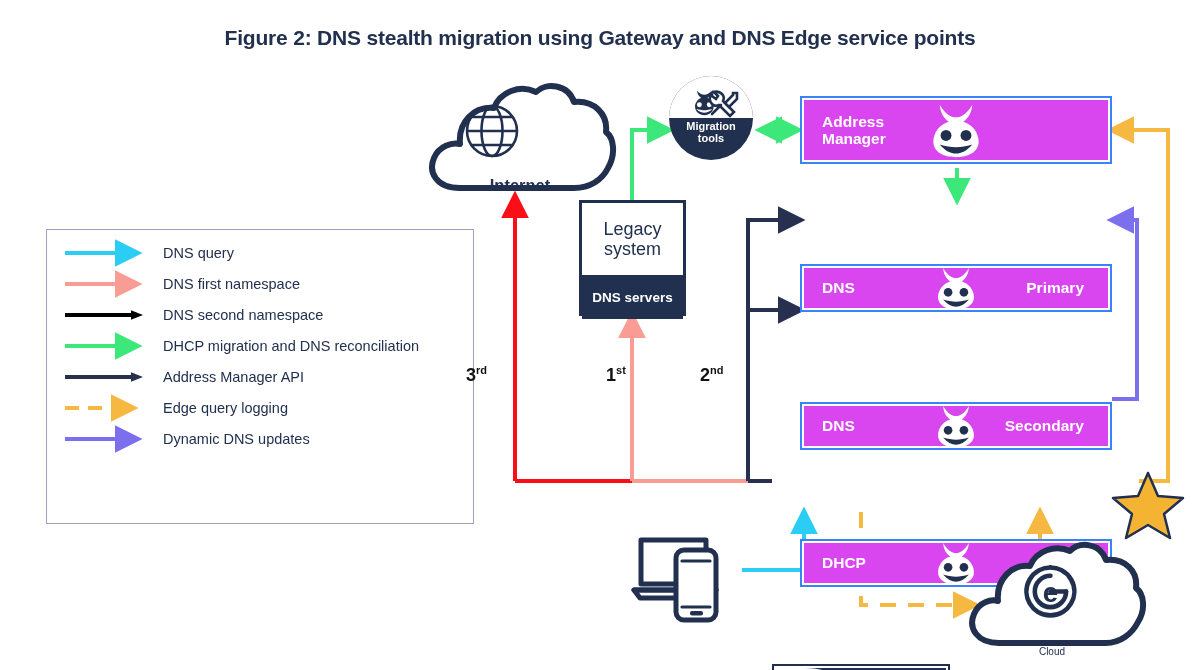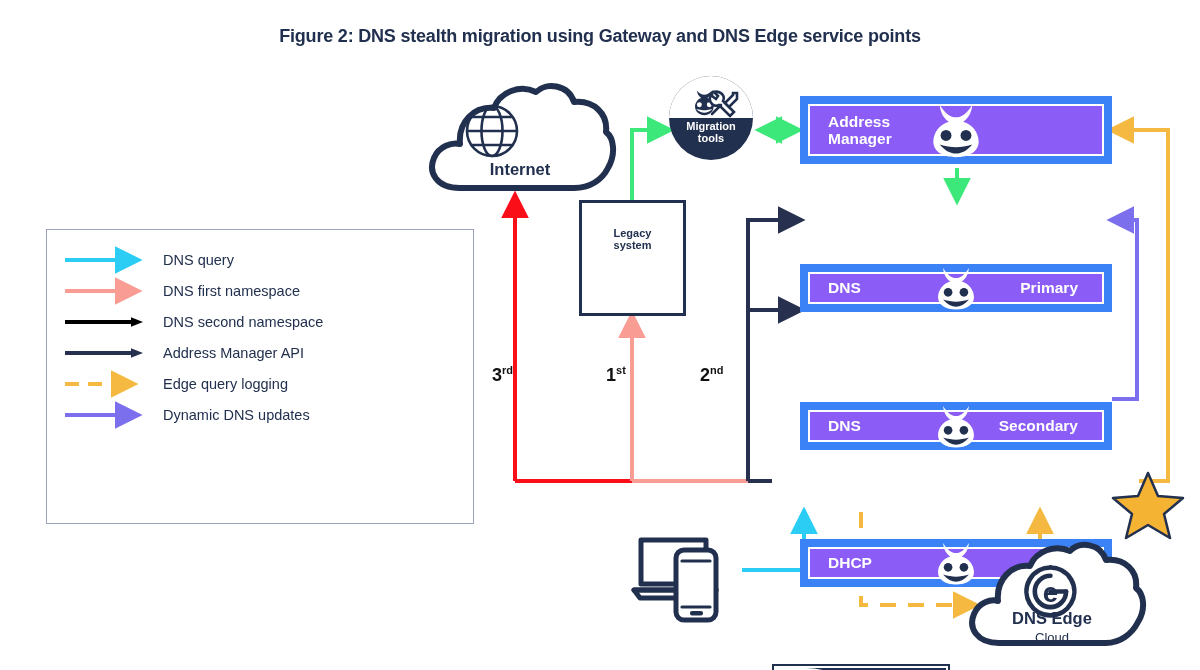--- a/index.html
+++ b/index.html
@@ -1,60 +1,60 @@
 <!DOCTYPE html>
 <html><head>
 <meta charset="utf-8">
 <style>
   html,body{margin:0;padding:0;background:#ffffff;}
   body{width:1200px;height:670px;position:relative;overflow:hidden;
        font-family:"Liberation Sans","DejaVu Sans",sans-serif;color:#22304F;}
   #diagram{position:absolute;inset:0;width:1200px;height:670px;}
   .title{position:absolute;top:26px;left:0;width:1200px;text-align:center;
-         font-size:18px;font-weight:bold;color:#22304F;letter-spacing:-0.2px;}
+         font-size:21px;font-weight:bold;color:#22304F;letter-spacing:-0.2px;}
 
   
   .legend{position:absolute;left:46px;top:229px;width:428px;height:295px;
           background:#fff;border:1px solid #9aa3bb;box-sizing:border-box;
-          padding:14px 0 0 0;text-align:right;}
+          padding:7px 0 0 0;text-align:right;}
   .legend-row{display:flex;align-items:center;height:31px;padding-left:16px;}
   .legend-swatch{width:86px;height:14px;flex:0 0 86px;position:relative;}
   .legend-label{font-size:14.5px;color:#22304F;padding-left:14px;white-space:nowrap;}
 
   
   .node{position:absolute;box-sizing:border-box;}
-  .bar{background:#8b5cf6;border:8px solid #3b82f6;
+  .bar{background:#d946ef;border:2px solid #3b82f6;
        box-shadow:inset 0 0 0 2px #ffffff;
        display:flex;align-items:center;position:relative;}
   .bar .lbl{color:#fff;font-size:15.5px;font-weight:bold;z-index:2;}
   .bar .lbl.left{position:absolute;left:20px;}
   .bar .lbl.right{position:absolute;right:26px;}
   .bar .logo{position:absolute;left:50%;top:50%;transform:translate(-50%,-50%);z-index:1;}
 
   .legacy{border:3px solid #22304F;background:#fff;}
   .legacy-top{height:72px;display:flex;align-items:center;justify-content:center;
-              text-align:center;font-size:11px;font-weight:bold;color:#22304F;
+              text-align:center;font-size:18px;font-weight:normal;color:#22304F;
               line-height:1.12;}
   .legacy-bot{background:#22304F;height:44px;display:flex;align-items:center;
               justify-content:center;color:#fff;font-size:13.5px;font-weight:bold;}
 
   .circle-node{position:absolute;width:84px;height:84px;border-radius:50%;
                background:#22304F;overflow:hidden;}
   .circle-top{height:42px;background:#fff;}
   .circle-txt{position:absolute;left:0;right:0;top:44px;text-align:center;
               color:#fff;font-size:11px;font-weight:bold;line-height:1.12;}
 
   .edge-box{background:#22304F;border:2px solid #22304F;
             box-shadow:inset 0 0 0 2px #ffffff;position:relative;display:flex;align-items:center;}
   .edge-white{position:absolute;left:2px;top:2px;bottom:2px;width:74px;background:#fff;
               border-radius:0 60% 60% 0 / 0 50% 50% 0;}
 
-  .cloud-label{position:absolute;left:0;right:0;text-align:center;color:#22304F;}
+  .cloud-label{position:absolute;left:0;right:0;text-align:center;color:#22304F;margin-top:16px;}
   .cloud-t1{font-size:16.5px;font-weight:bold;}
-  .cloud-t2{font-size:13px;}
+  .cloud-t2{font-size:10px;}
 
   .ord{position:absolute;font-size:18px;font-weight:bold;color:#111;}
   .ord sup{font-size:11px;}
   svg{overflow:visible;}
 </style>
 </head>
 <body>
 
 <div class="title">Figure 2: DNS stealth migration using Gateway and DNS Edge service points</div>
 
@@ -132,20 +132,28 @@
     <span class="legend-label">DNS first namespace</span>
   </div>
   <div class="legend-row">
     <span class="legend-swatch">
       <svg width="86" height="14" viewBox="0 0 86 14">
           <path d="M2,7 L70,7" stroke="#000000" stroke-width="4"></path>
           <path d="M68,2.2 L80,7 L68,11.8 z" fill="#000000"></path>
         </svg>
     </span>
     <span class="legend-label">DNS second namespace</span>
+  </div>
+  <div class="legend-row">
+    <span class="legend-swatch">
+      <svg width="86" height="14" viewBox="0 0 86 14">
+          <path d="M2,7 L74,7" stroke="#3DE87A" stroke-width="4" marker-end="url(#ah-green)"></path>
+        </svg>
+    </span>
+    <span class="legend-label">DHCP migration and DNS reconciliation</span>
   </div>
   <div class="legend-row">
     <span class="legend-swatch">
       <svg width="86" height="14" viewBox="0 0 86 14">
           <path d="M2,7 L70,7" stroke="#27304F" stroke-width="4"></path>
           <path d="M68,2.2 L80,7 L68,11.8 z" fill="#27304F"></path>
         </svg>
     </span>
     <span class="legend-label">Address Manager API</span>
   </div>
@@ -216,20 +224,21 @@
       <circle cx="43" cy="38" r="6" fill="#22304F"></circle>
     <path d="M14,48 C20,55 26,58 32,58 C38,58 44,55 50,48 C43,50 38,51 32,51 C26,51 21,50 14,48 Z" fill="#22304F"></path>
   </svg>
 </div>
 
 <div class="node legacy" style="left:579px;top:200px;width:107px;height:116px;">
   <div class="legacy-top">
     <div><span>Legacy</span><br>
          <span>system</span></div>
   </div>
+  <div class="legacy-bot">DNS servers</div>
 </div>
 
 <div class="node bar" style="left:800px;top:196px;width:312px;height:48px;">
   <div class="lbl left">DNS</div>
   <svg class="logo" width="46" height="46" viewBox="0 0 64 64">
     <path d="M14,4 C15,14 19,19 24,23 C14,26 7,35 7,45 C7,56 18,62 32,62 C46,62 57,56 57,45
              C57,35 50,26 40,23 C45,19 49,14 50,4 C44,14 38,18 32,18 C26,18 20,14 14,4 Z" fill="#fff"></path>
     <circle cx="21" cy="38" r="6" fill="#22304F"></circle>
       <circle cx="43" cy="38" r="6" fill="#22304F"></circle>
     <path d="M14,48 C20,55 26,58 32,58 C38,58 44,55 50,48 C43,50 38,51 32,51 C26,51 21,50 14,48 Z" fill="#22304F"></path>
@@ -278,21 +287,20 @@
              C117,11 137,13 143,30 C162,28 175,41 173,58 C181,64 183,79 175,92 C169,104 157,113 143,113 Z" fill="#fff" stroke="#22304F" stroke-width="6" stroke-linejoin="round"></path>
     <g transform="translate(58,32) scale(0.92)">
       <g fill="none" stroke="#22304F" stroke-width="5" stroke-linecap="round">
         <path d="M32,6 A26,26 0 1,1 31.9,6"></path>
         <path d="M32,15 A17,17 0 1,0 49,32"></path>
         <path d="M49,32 L32,32"></path>
       </g>
       <text x="32" y="43" font-size="30" font-weight="bold" fill="#22304F" text-anchor="middle" font-family="Liberation Sans, sans-serif">e</text>
     </g>
   </svg>
-  <div class="cloud-label cloud-t1" style="top:79px;">DNS Edge</div>
   <div class="cloud-label cloud-t2" style="top:100px;">Cloud</div>
 </div>
 
 <div class="node" style="left:632px;top:528px;width:118px;height:100px;">
   <svg width="118" height="100" viewBox="0 0 118 100">
     <g fill="none" stroke="#22304F" stroke-width="5" stroke-linejoin="round" stroke-linecap="round">
       <path d="M9,12 L74,12 L74,56 L9,56 Z"></path>
       <path d="M2,62 L84,62 L78,70 L8,70 Z" fill="#fff"></path>
       <path d="M2,62 L84,62"></path>
     </g>
@@ -300,21 +308,21 @@
       <rect x="44" y="22" width="40" height="70" rx="8"></rect>
     </g>
     <g stroke="#22304F" stroke-width="3.2" fill="none" stroke-linecap="round">
       <line x1="50" y1="33" x2="78" y2="33"></line>
       <line x1="50" y1="79" x2="78" y2="79"></line>
     </g>
     <rect x="58" y="83" width="13" height="4.5" rx="2" fill="#22304F"></rect>
   </svg>
 </div>
 
-<div class="ord" style="left:492px;top:364px;">
+<div class="ord" style="left:466px;top:364px;">
   <span>3</span><sup>rd</sup>
 </div>
 <div class="ord" style="left:606px;top:364px;">
   <span>1</span><sup>st</sup>
 </div>
 <div class="ord" style="left:700px;top:364px;">
   <span>2</span><sup>nd</sup>
 </div>
 
 </body></html>

